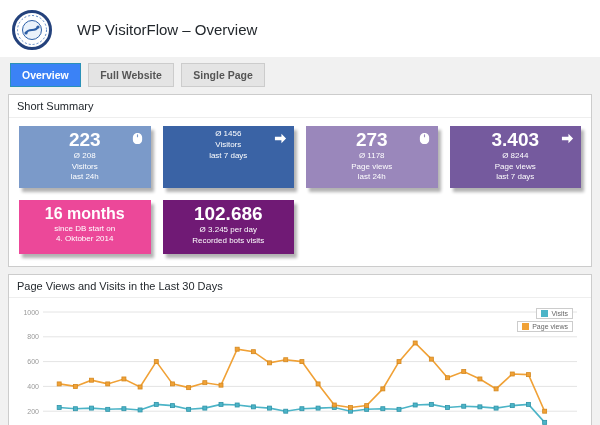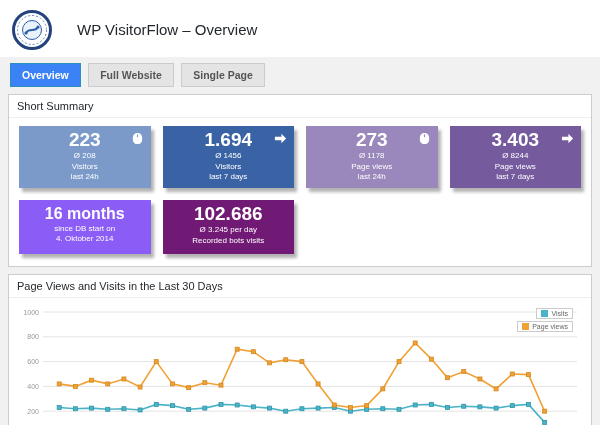--- a/index.html
+++ b/index.html
@@ -81,21 +81,20 @@
       <div class="card-line">Visitors</div>
       <div class="card-line">last 24h</div>
     </div>
 
     <div class="card" style="background: rgb(58, 99, 165);">
       <span class="card-icon">
         <svg viewBox="0 0 14 14">
             <polygon points="1,5 8,5 8,2 13,7 8,12 8,9 1,9" fill="#fff"></polygon>
           </svg>
       </span>
-      <div class="card-value">1.694</div>
       <div class="card-line">Ø 1456</div>
       <div class="card-line">Visitors</div>
       <div class="card-line">last 7 days</div>
     </div>
 
     <div class="card" style="background: rgb(154, 135, 187);">
       <span class="card-icon">
         <svg viewBox="0 0 14 14">
             <path d="M7 1 C9.8 1 12 3.2 12 6 L12 8.5 C12 11.3 9.8 13 7 13 C4.2 13 2 11.3 2 8.5 L2 6 C2 3.2 4.2 1 7 1 Z" fill="#fff"></path>
             <rect x="6.4" y="2.5" width="1.2" height="3.2" rx="0.6" fill="#9a87bb"></rect>
@@ -112,21 +111,21 @@
         <svg viewBox="0 0 14 14">
             <polygon points="1,5 8,5 8,2 13,7 8,12 8,9 1,9" fill="#fff"></polygon>
           </svg>
       </span>
       <div class="card-value">3.403</div>
       <div class="card-line">Ø 8244</div>
       <div class="card-line">Page views</div>
       <div class="card-line">last 7 days</div>
     </div>
 
-    <div class="card" style="background: #8b5cf6;">
+    <div class="card" style="background: #ec4899;">
       <div class="card-value small">16 months</div>
       <div class="card-line">since DB start on</div>
       <div class="card-line">4. Oktober 2014</div>
     </div>
 
     <div class="card" style="background: #701a75;">
       <div class="card-value">102.686</div>
       <div class="card-line">Ø 3.245 per day</div>
       <div class="card-line">Recorded bots visits</div>
     </div>

